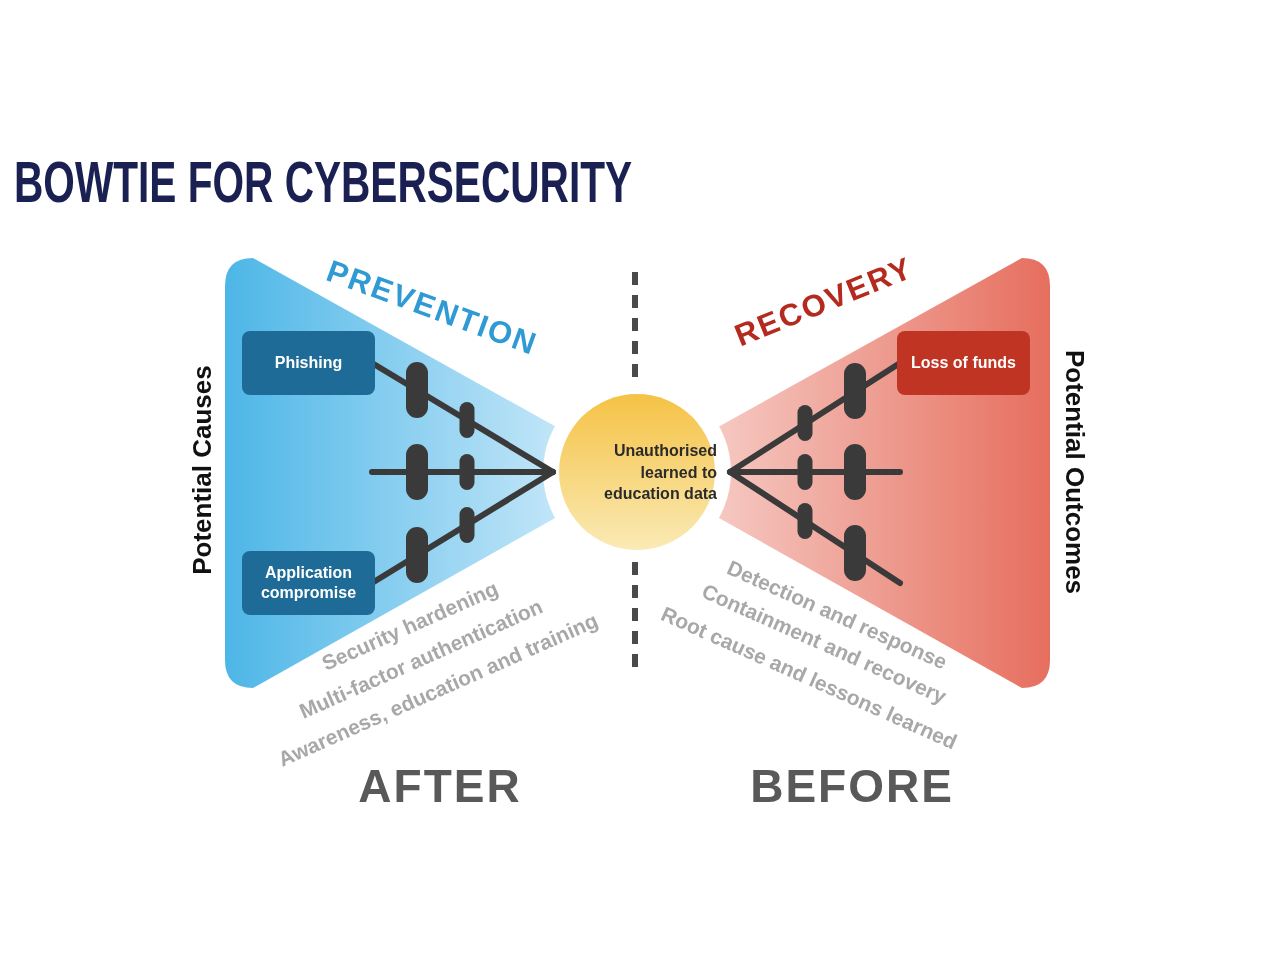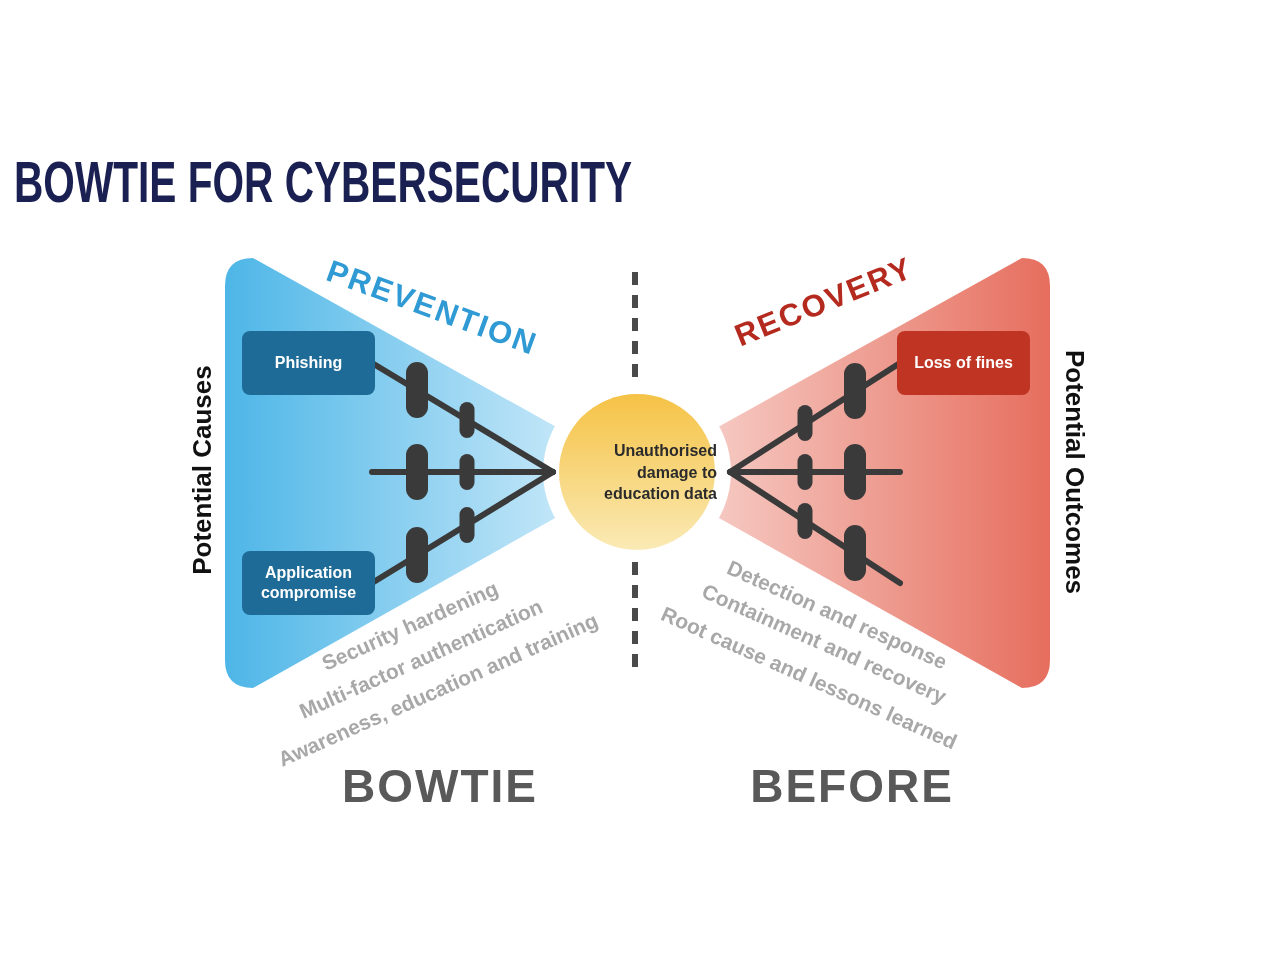--- a/index.html
+++ b/index.html
@@ -182,32 +182,32 @@
 
   <div class="side-label prevention">PREVENTION</div>
   <div class="side-label recovery">RECOVERY</div>
 
   <div class="axis-label causes">Potential Causes</div>
   <div class="axis-label outcomes">Potential Outcomes</div>
 
   <div class="node-box cause row-0">Phishing</div>
   <div class="node-box cause row-2">Application compromise</div>
 
-  <div class="node-box outcome row-0">Loss of fines</div>
+  <div class="node-box outcome row-0">Loss of funds</div>
 
   <div class="event-circle-text">
     <span>Unauthorised</span>
-    <span>damage to</span>
+    <span>learned to</span>
     <span>education data</span>
   </div>
 
   <div class="barrier-label tilt-left" style="left:410px; top:626px;">Security hardening</div>
   <div class="barrier-label tilt-left" style="left:421px; top:659px;">Multi-factor authentication</div>
   <div class="barrier-label tilt-left" style="left:438px; top:690px;">Awareness, education and training</div>
 
   <div class="barrier-label tilt-right" style="left:837px; top:615px;">Detection and response</div>
   <div class="barrier-label tilt-right" style="left:824px; top:644px;">Containment and recovery</div>
   <div class="barrier-label tilt-right" style="left:809px; top:678px;">Root cause and lessons learned</div>
 
-  <div class="phase-label" style="left:440px; top:786px;">BOWTIE</div>
+  <div class="phase-label" style="left:440px; top:786px;">AFTER</div>
   <div class="phase-label" style="left:852px; top:786px;">BEFORE</div>
 
 </div>
 
 </body></html>

